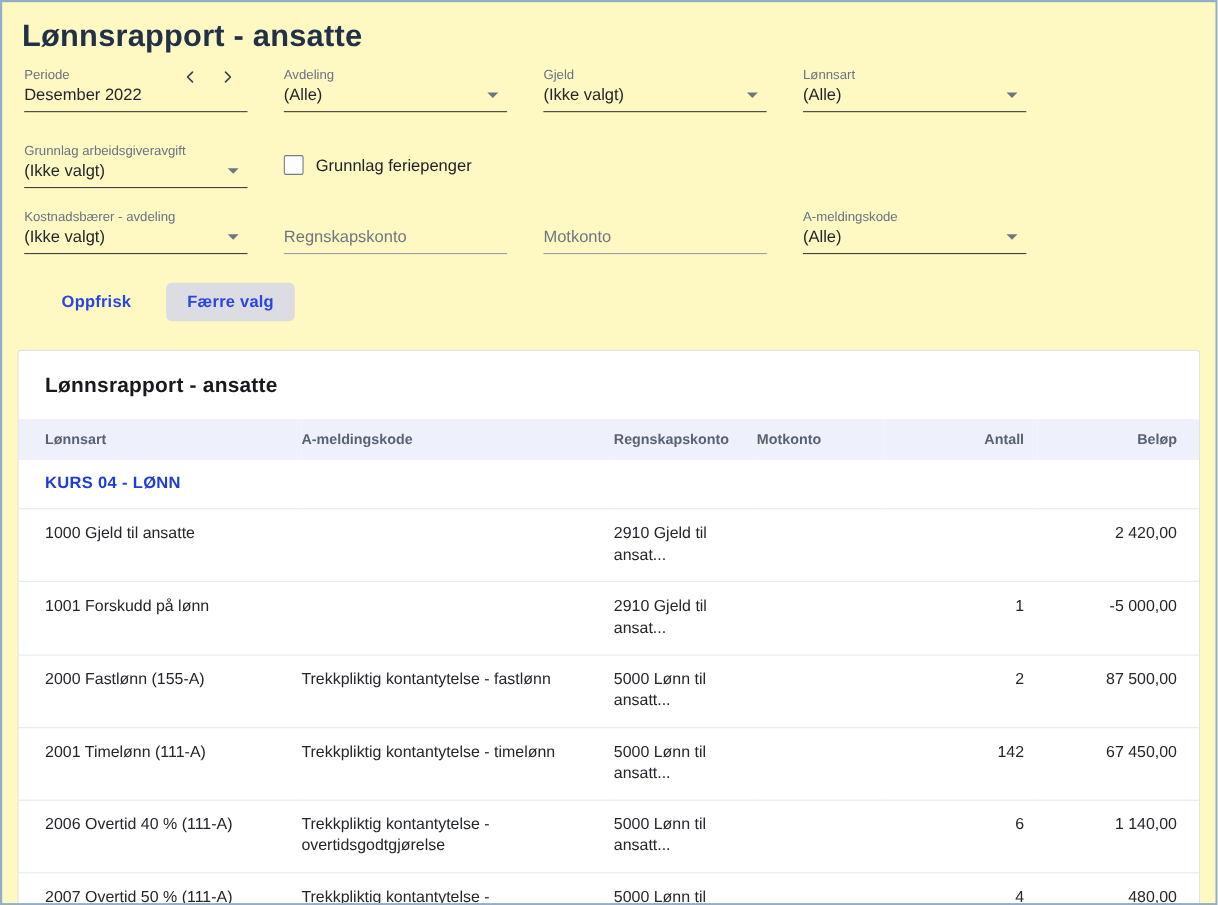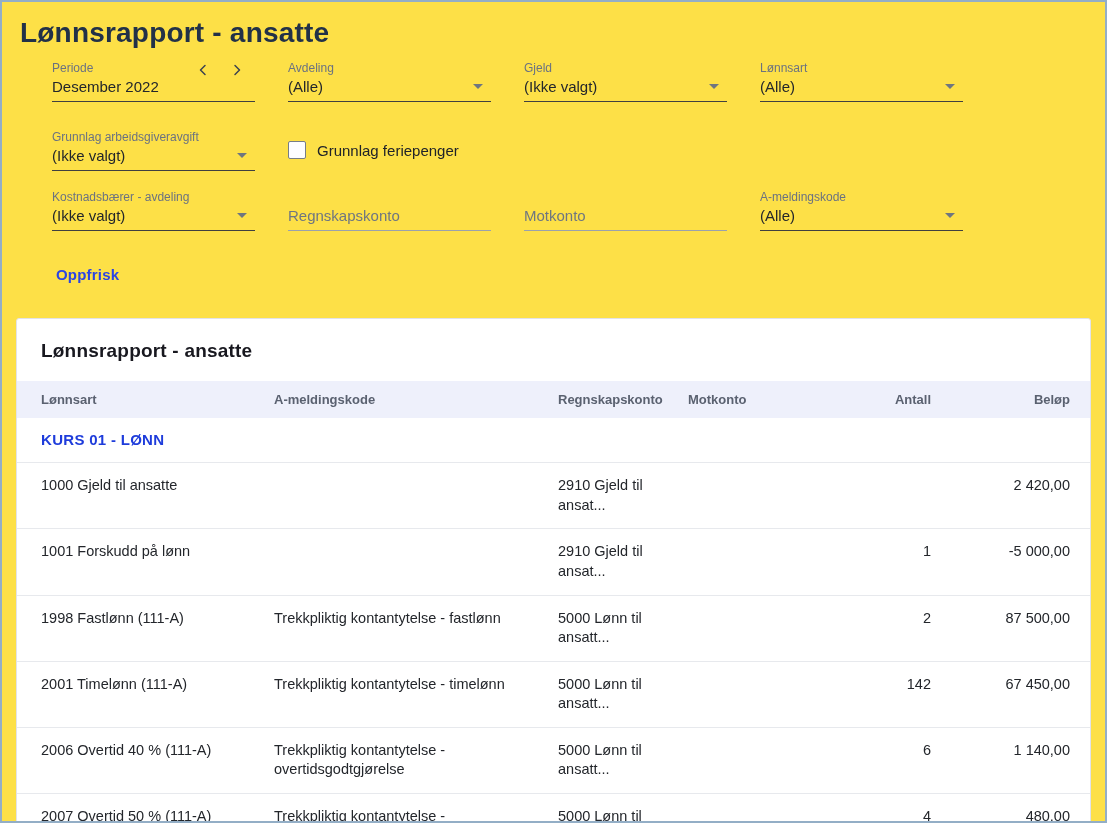--- a/index.html
+++ b/index.html
@@ -4,29 +4,29 @@
 <style>
   * { box-sizing: border-box; margin: 0; padding: 0; }
   html, body { width: 1107px; height: 823px; }
   body {
     font-family: "Liberation Sans", sans-serif;
     background: #ffffff;
   }
   .frame {
     width: 1107px; height: 823px;
     border: 2px solid #93aec6;
-    background: #fde047;
+    background: #fef9c3;
     overflow: hidden;
   }
   .page-title {
     font-size: 28px; font-weight: bold; color: #223148;
     margin: 15px 0 12px 18px; letter-spacing: 0.2px;
   }
   
-  .filters { margin-left: 50px; }
+  .filters { margin-left: 20px; }
   .filters-row {
     display: grid;
     grid-template-columns: 203px 203px 203px 203px;
     column-gap: 33px;
   }
   .filters-row.r1 { align-items: end; }
   .filters-row.r2 { align-items: center; margin-top: 22px; min-height: 52px; }
   .filters-row.r3 { align-items: end; margin-top: 14px; }
   .field { display: flex; flex-direction: column; justify-content: flex-end; }
   .flabel-row { display: flex; align-items: center; justify-content: space-between; }
@@ -196,20 +196,21 @@
         <div class="fvalue-row">
           <span class="fvalue">(Alle)</span>
           <span class="caret"></span>
         </div>
       </div>
     </div>
   </div>
 
   <div class="actions">
     <button class="btn">Oppfrisk</button>
+    <button class="btn secondary">Færre valg</button>
   </div>
 
   <div class="card">
     <div class="card-title">Lønnsrapport - ansatte</div>
     <table>
       <colgroup>
         <col style="width:257px">
           <col style="width:284px">
           <col style="width:130px">
         <col style="width:115px">
@@ -221,40 +222,40 @@
           <th class="c1">Lønnsart</th>
           <th>A-meldingskode</th>
           <th>Regnskapskonto</th>
           <th>Motkonto</th>
           <th class="num">Antall</th>
           <th class="num c6">Beløp</th>
         </tr>
       </thead>
       <tbody>
         <tr class="group-row">
-          <td colspan="6">KURS 01 - LØNN</td>
+          <td colspan="6">KURS 04 - LØNN</td>
         </tr>
         <tr>
           <td class="c1">1000 Gjeld til ansatte</td>
           <td></td>
           <td>2910 Gjeld til ansat...</td>
           <td></td>
           <td class="num"></td>
           <td class="num c6">2 420,00</td>
         </tr>
         <tr>
           <td class="c1">1001 Forskudd på lønn</td>
           <td></td>
           <td>2910 Gjeld til ansat...</td>
           <td></td>
           <td class="num">1</td>
           <td class="num c6">-5 000,00</td>
         </tr>
         <tr>
-          <td class="c1">1998 Fastlønn (111-A)</td>
+          <td class="c1">2000 Fastlønn (155-A)</td>
           <td>Trekkpliktig kontantytelse - fastlønn</td>
           <td>5000 Lønn til ansatt...</td>
           <td></td>
           <td class="num">2</td>
           <td class="num c6">87 500,00</td>
         </tr>
         <tr>
           <td class="c1">2001 Timelønn (111-A)</td>
           <td>Trekkpliktig kontantytelse - timelønn</td>
           <td>5000 Lønn til ansatt...</td>

